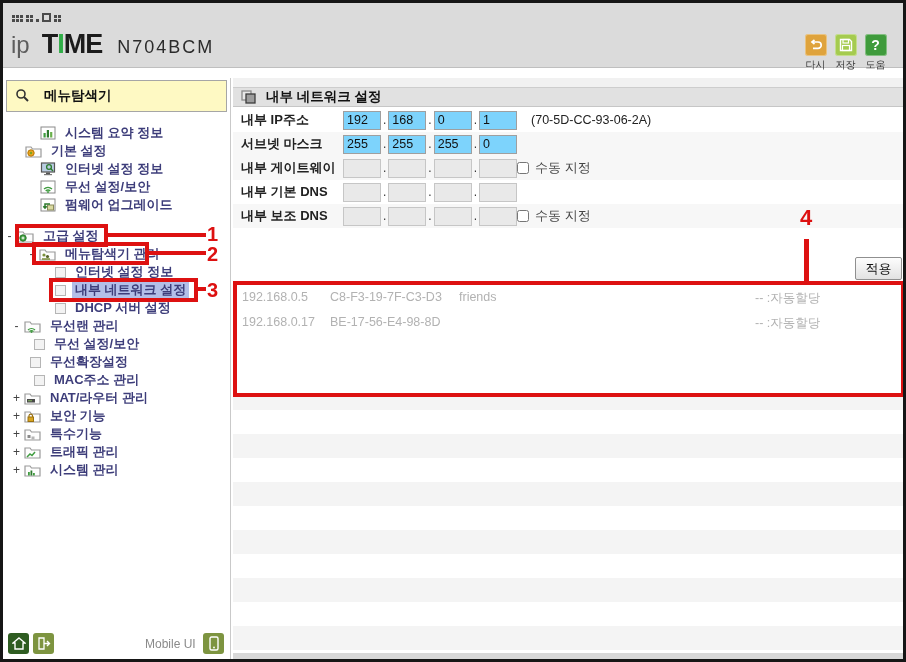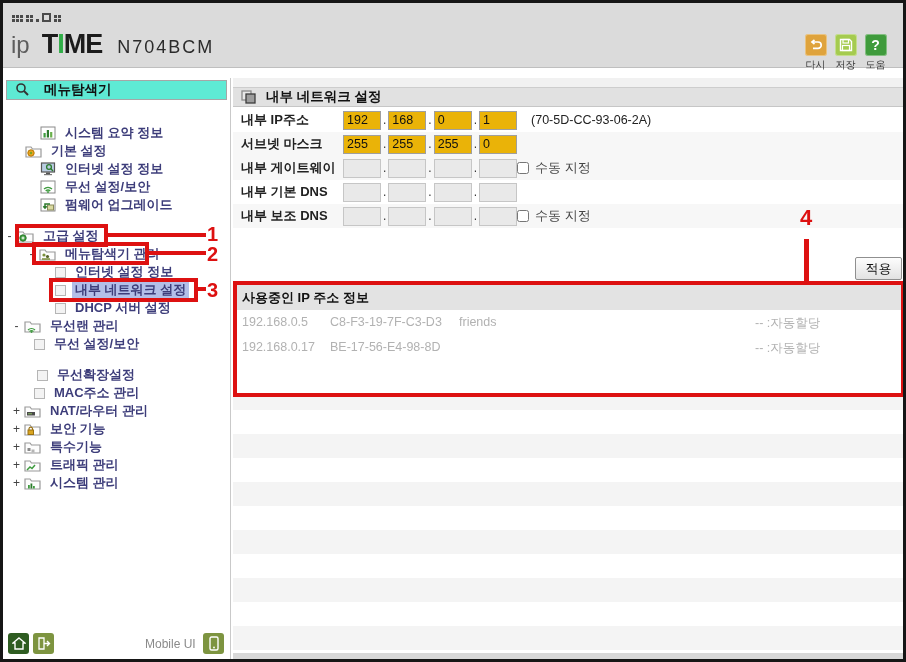--- a/index.html
+++ b/index.html
@@ -18,21 +18,21 @@
   .logo .brand{font-size:27px;font-weight:bold;color:#1b1b1b;letter-spacing:-1px;}
   .logo .brand .green{color:#2fae47;}
   .logo .model{font-size:18px;color:#2b2b2b;letter-spacing:2px;margin-left:3px;}
   .hbtns{position:absolute;right:14px;top:31px;display:flex;gap:3px;}
   .hbtn{width:27px;display:flex;flex-direction:column;align-items:center;cursor:pointer;}
   .hbtn .ic{width:22px;height:22px;border-radius:3px;display:flex;align-items:center;justify-content:center;color:#fff;font-weight:bold;font-size:14px;box-shadow:inset 0 0 0 1px rgba(255,255,255,.35);}
   .hbtn .lb{font-size:10px;color:#333;margin-top:2px;}
 
   
   .sidebar{position:absolute;left:0;top:75px;width:228px;height:581px;background:#fff;border-right:1px solid #c9c9c9;}
-  .side-title{position:absolute;left:3px;top:2px;width:221px;height:20px;background:#5eead4;border:1px solid #a6a6a6;display:flex;align-items:center;}
+  .side-title{position:absolute;left:3px;top:2px;width:221px;height:32px;background:#fef9c3;border:1px solid #a6a6a6;display:flex;align-items:center;}
   .side-title .txt{font-size:13.5px;font-weight:bold;color:#111;margin-left:14px;}
   .side-title .mag{margin-left:7px;display:flex;}
   .menu{position:absolute;left:0;width:228px;}
   #menu-group1{top:46px;}
   #menu-group2{top:149px;}
   .mitem{height:18px;display:flex;align-items:center;cursor:pointer;white-space:nowrap;}
   .mitem .marker{width:9px;font-size:12px;color:#444;text-align:center;flex:none;margin-right:3px;}
   .mitem .icon{flex:none;display:flex;margin-right:6px;}
   .mitem .lbl{font-size:13px;font-weight:600;color:#3d3d7a;padding:1px 3px;}
   .mitem .lbl.sel{background:#b3bfe8;}
@@ -47,21 +47,21 @@
   
   .content{position:absolute;left:230px;top:75px;width:673px;height:584px;background:#fff;}
   .ctop-strip{position:absolute;left:0;top:0;width:673px;height:9px;background:#f1f1f1;}
   .ctitle{position:absolute;left:0;top:9px;width:673px;height:20px;background:#e1e1e1;border-top:1px solid #cdcdcd;border-bottom:1px solid #c6c6c6;display:flex;align-items:center;}
   .ctitle .ic{margin-left:8px;display:flex;}
   .ctitle .txt{font-size:13.5px;font-weight:bold;color:#111;margin-left:10px;}
   #form-rows{position:absolute;left:0;top:30px;width:673px;}
   .frow{height:24px;display:flex;align-items:center;}
   .frow.zebra{background:#f7f7f7;}
   .frow .flabel{width:110px;padding-left:8px;font-size:13px;color:#222;flex:none;font-weight:bold;}
-  .ipbox{width:38px;height:19px;border:1px solid #9f9f9f;background:#eab308;font-size:12.5px;color:#111;padding:0 0 0 3px;margin:0;}
+  .ipbox{width:38px;height:19px;border:1px solid #9f9f9f;background:#7dd3fc;font-size:12.5px;color:#111;padding:0 0 0 3px;margin:0;}
   .ipbox:disabled{background:#e9e9e9;border-color:#c6c6c6;}
   .dotsep{font-size:12px;color:#333;margin:0 2px;}
   .fnote{font-size:12.5px;color:#222;margin-left:14px;}
   .cb{width:12px;height:12px;margin:0;accent-color:#888;}
   .cb-lbl{font-size:13px;color:#222;margin-left:6px;}
   .manual-wrap{display:flex;align-items:center;margin-left:0;}
   .manual-wrap .cb-lbl{color:#444;}
   .chk-row-pad{margin-left:10px;display:flex;align-items:center;}
   .apply-btn{position:absolute;left:622px;top:179px;width:47px;height:23px;border:1px solid #8f8f8f;border-radius:2px;background:linear-gradient(#fdfdfd,#e2e2e2);font-size:13px;color:#111;cursor:pointer;}
   .ipinfo{position:absolute;left:1px;top:207px;width:667px;}
@@ -277,21 +277,21 @@
             </svg>
           </span>
           <span class="lbl">무선랜 관리</span>
         </div>
         <div class="mitem" style="padding-left: 31px;">
           <span class="icon">
             <span class="leafbox"></span>
           </span>
           <span class="lbl">무선 설정/보안</span>
         </div>
-        <div class="mitem" style="padding-left: 34px; margin-top: 13px;">
+        <div class="mitem" style="padding-left: 27px;">
           <span class="icon">
             <span class="leafbox"></span>
           </span>
           <span class="lbl">무선확장설정</span>
         </div>
         <div class="mitem" style="padding-left: 31px;">
           <span class="icon">
             <span class="leafbox"></span>
           </span>
           <span class="lbl">MAC주소 관리</span>
@@ -445,21 +445,20 @@
           <span class="manual-wrap">
             <input type="checkbox" class="cb" style="">
             <span class="cb-lbl">수동 지정</span>
           </span>
         </div>
       </div>
 
     <button class="apply-btn">적용</button>
 
     <div class="ipinfo">
-      <div class="ipinfo-title">사용중인 IP 주소 정보</div>
       <div id="ip-table-rows">
           <div class="iprow muted">
             <span class="col-ip">192.168.0.5</span>
             <span class="col-mac">C8-F3-19-7F-C3-D3</span>
             <span class="col-host">friends</span>
             <span class="col-status">-- :자동할당</span>
           </div>
           <div class="iprow muted">
             <span class="col-ip">192.168.0.17</span>
             <span class="col-mac">BE-17-56-E4-98-8D</span>

